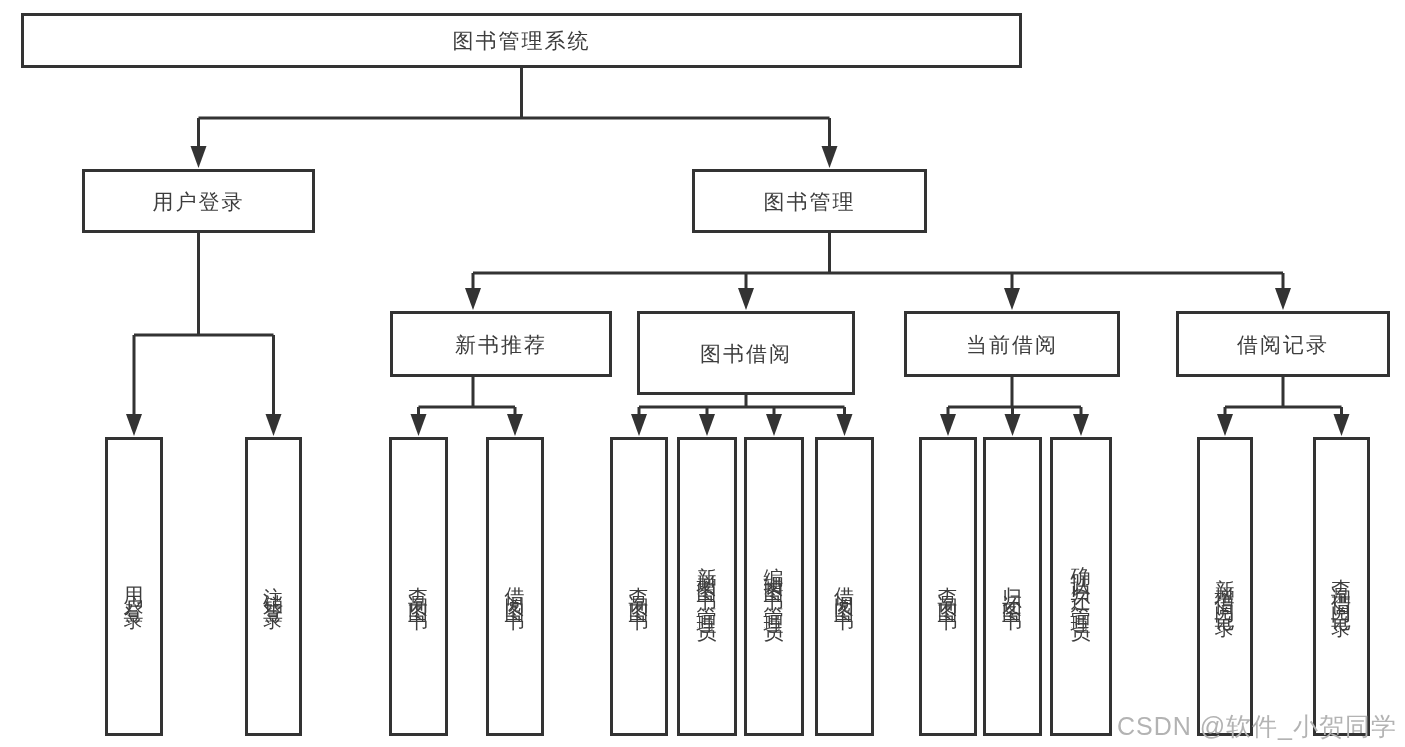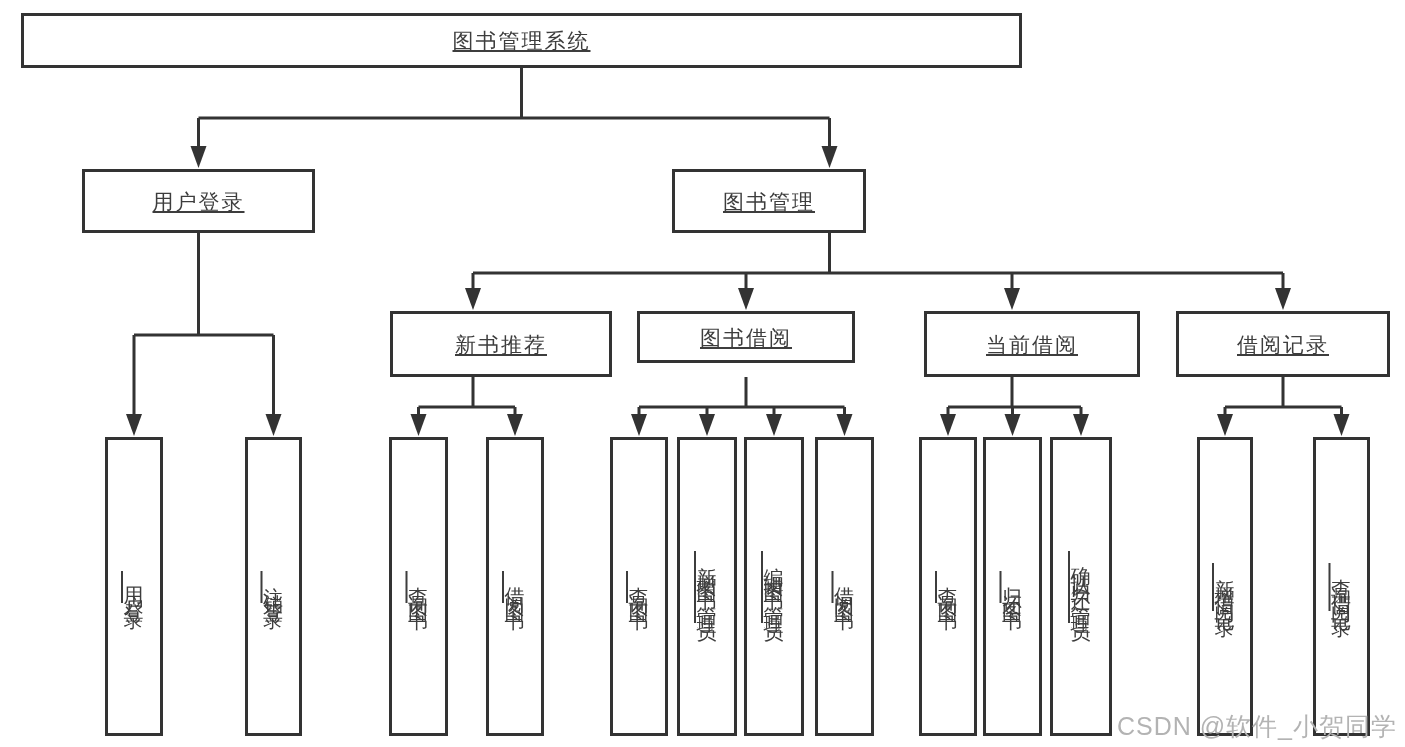--- a/index.html
+++ b/index.html
@@ -26,21 +26,20 @@
   }
   .box {
     position: absolute;
     background: var(--box-bg);
     border: 3px solid var(--line);
     color: var(--text);
     display: flex;
     align-items: center;
     justify-content: center;
     text-align: right;
-    text-decoration: underline;
   }
   .box.h {
     font-size: 21px;
     letter-spacing: 2px;
     line-height: 1;
   }
   .box.v {
     writing-mode: vertical-rl;
     font-size: 20px;
     letter-spacing: 8px;
@@ -81,25 +80,25 @@
       <polygon points="940,414 956,414 948,436" fill="var(--line)"></polygon>
       <polygon points="1004.5,414 1020.5,414 1012.5,436" fill="var(--line)"></polygon>
       <polygon points="1073,414 1089,414 1081,436" fill="var(--line)"></polygon>
       <polygon points="1217,414 1233,414 1225,436" fill="var(--line)"></polygon>
       <polygon points="1333.5,414 1349.5,414 1341.5,436" fill="var(--line)"></polygon>
     </svg>
 
   <div class="box h" style="left: 21px; top: 13px; width: 1001px; height: 55px;">图书管理系统</div>
 
   <div class="box h" style="left: 82px; top: 169px; width: 233px; height: 64px;">用户登录</div>
-  <div class="box h" style="left: 672px; top: 169px; width: 194px; height: 64px;">图书管理</div>
+  <div class="box h" style="left: 692px; top: 169px; width: 235px; height: 64px;">图书管理</div>
 
   <div class="box h" style="left: 362px; top: 311px; width: 222px; height: 66px; margin-left: 28px;">新书推荐</div>
-  <div class="box h" style="left: 637px; top: 311px; width: 218px; height: 52px;">图书借阅</div>
-  <div class="box h" style="left: 904px; top: 311px; width: 216px; height: 66px; margin-left: 20px;">当前借阅</div>
+  <div class="box h" style="left: 637px; top: 311px; width: 218px; height: 84px;">图书借阅</div>
+  <div class="box h" style="left: 904px; top: 311px; width: 216px; height: 66px;">当前借阅</div>
   <div class="box h" style="left: 1176px; top: 311px; width: 214px; height: 66px;">借阅记录</div>
 
   <div class="box v" style="left: 105px; top: 437px; width: 58px; height: 299px;">用户登录</div>
   <div class="box v" style="left: 245px; top: 437px; width: 57px; height: 299px;">注销登录</div>
 
   <div class="box v" style="left: 389px; top: 437px; width: 59px; height: 299px;">查询图书</div>
   <div class="box v" style="left: 486px; top: 437px; width: 58px; height: 299px;">借阅图书</div>
 
   <div class="box v" style="left: 610px; top: 437px; width: 58px; height: 299px;">查询图书</div>
   <div class="box v" style="left: 677px; top: 437px; width: 60px; height: 299px;">新增图书（管理员）</div>

